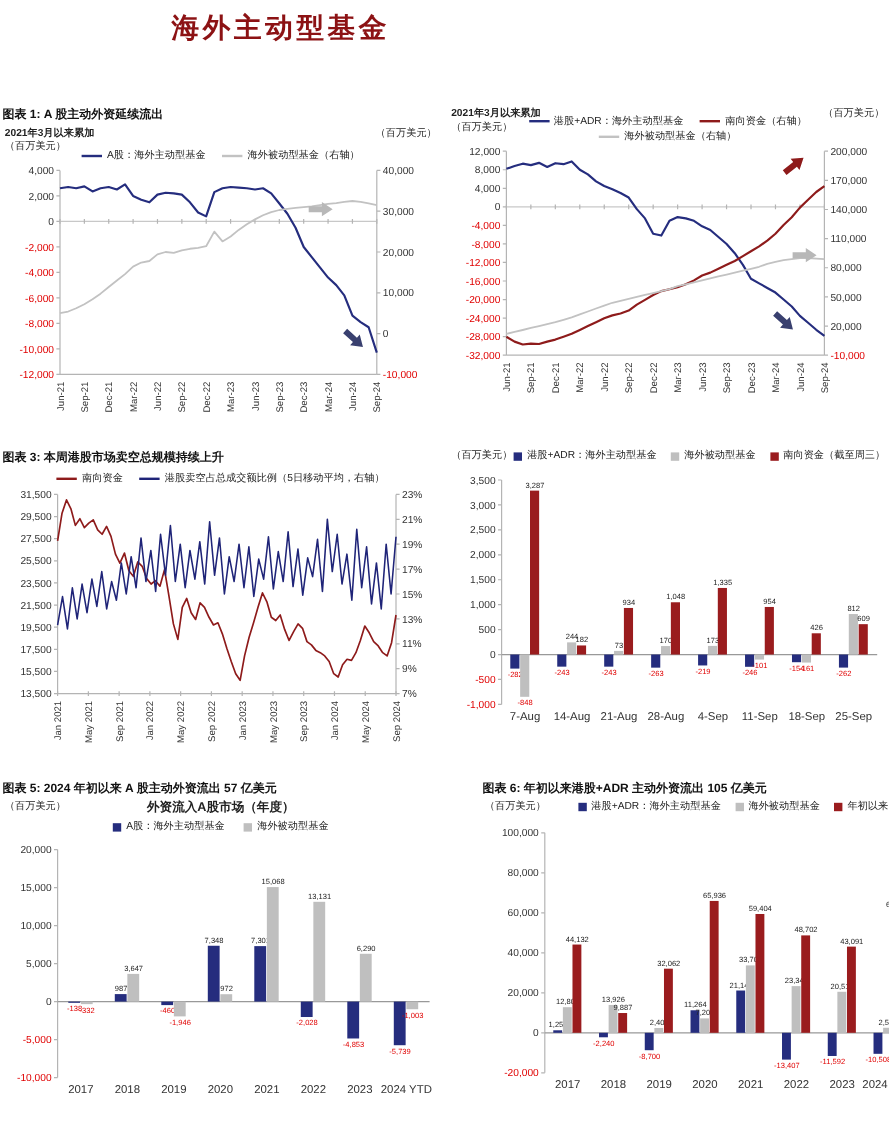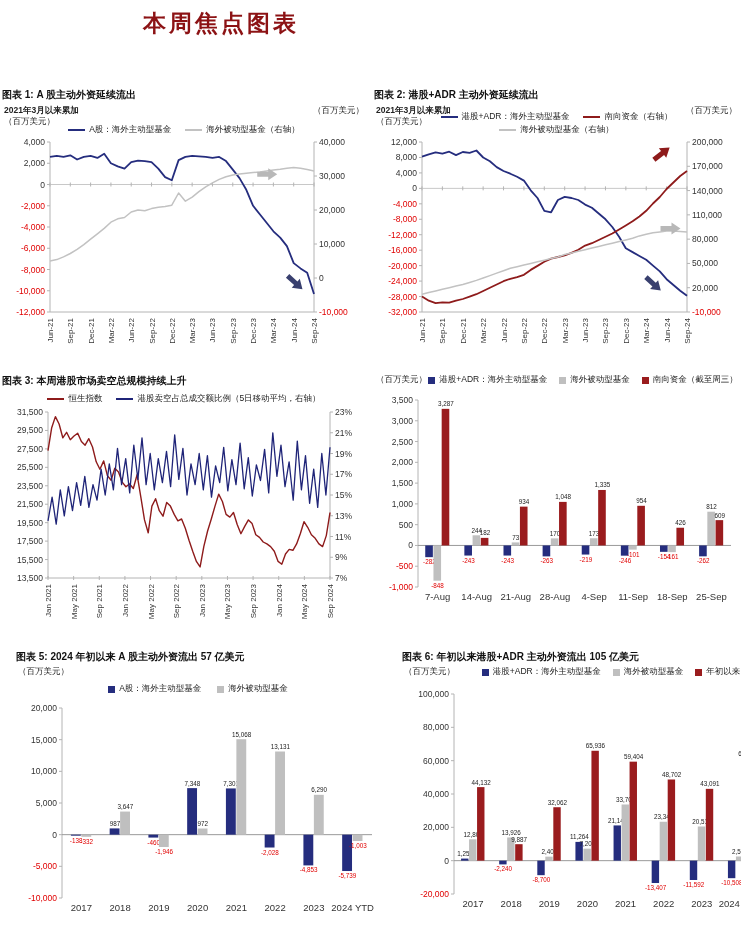--- a/index.html
+++ b/index.html
@@ -24,21 +24,21 @@
   .noterow .bleg{display:flex;flex:1;justify-content:center;column-gap:12px;font-size:8.5px;}
   .subtitle{position:absolute;left:0;right:0;top:0;text-align:center;font-weight:bold;font-size:10.5px;color:#222;}
   .legrow{position:relative;height:14px;display:flex;justify-content:center;column-gap:16px;
           font-size:8.5px;color:#222;align-items:center;}
   svg text{font-family:"Liberation Sans","DejaVu Sans",sans-serif;}
 </style>
 </head>
 <body>
 
 <div class="page">
-  <div class="main-title">本周焦点图表</div>
+  <div class="main-title">海外主动型基金</div>
 
   <div class="panel" style="left:2px;top:88px;width:364px;">
     <div class="ptitle">图表 1: A 股主动外资延续流出</div>
     <div><div class="notes">
           <div class="n1">2021年3月以来累加</div>
           <div class="n2">（百万美元）</div>
           <div class="nr">（百万美元）</div>
           <div class="legend">
             <div class="lg-item">
               <div class="lg-line" style="background: rgb(37, 45, 126);"></div>
@@ -112,21 +112,20 @@
           <text x="317" y="145" text-anchor="start" font-size="8.5" fill="#333">0</text>
           <line x1="312" y1="176" x2="315" y2="176" stroke="#b4b4b4"></line>
           <text x="317" y="179" text-anchor="start" font-size="8.5" fill="#e00000">-10,000</text>
           <polyline points="48.0,20.9 54.8,19.8 61.5,20.9 68.3,19.3 75.1,23.5 81.8,20.9 88.6,19.8 95.4,21.9 102.2,17.7 108.9,27.3 115.7,30.4 122.5,32.6 129.2,26.2 136.0,24.6 142.8,25.1 149.5,26.2 156.3,32.6 163.1,41.1 169.8,44.3 176.6,24.1 183.4,20.9 190.2,19.8 196.9,20.3 203.7,20.9 210.5,21.9 217.2,20.9 224.0,25.1 230.8,33.6 237.5,42.1 244.3,53.8 251.1,69.8 257.8,78.3 264.6,86.8 271.4,95.3 278.2,101.6 284.9,110.1 291.7,127.1 298.5,132.4 305.2,136.7 312.0,157.9" fill="none" stroke="#252d7e" stroke-width="1.8" stroke-linejoin="round"></polyline>
           <polyline points="48.0,125.0 54.8,123.6 61.5,120.9 68.3,117.5 75.1,113.4 81.8,108.7 88.6,103.2 95.4,97.8 102.2,92.4 108.9,86.2 115.7,82.8 122.5,81.5 129.2,76.0 136.0,74.0 142.8,74.7 149.5,72.6 156.3,71.3 163.1,70.6 169.8,69.2 176.6,57.0 183.4,65.2 190.2,61.1 196.9,55.6 203.7,50.9 210.5,46.8 217.2,43.4 224.0,40.7 230.8,39.0 237.5,38.0 244.3,37.3 251.1,36.6 257.8,35.9 264.6,34.9 271.4,33.9 278.2,33.2 284.9,32.2 291.7,31.5 298.5,32.2 305.2,33.5 312.0,34.9" fill="none" stroke="#c2c2c2" stroke-width="1.5" stroke-linejoin="round"></polyline>
           <path d="M0,-2.5 L11,-2.5 L11,-6 L20,0 L11,6 L11,2.5 L0,2.5 Z" fill="#b8b8b8" transform="translate(255.24,38.3) rotate(0)"></path>
           <path d="M0,-2.5 L11,-2.5 L11,-6 L20,0 L11,6 L11,2.5 L0,2.5 Z" fill="#39406f" transform="translate(285.6,139.875) rotate(42)"></path>
         </svg></div>
   </div>
   <div class="panel" style="left:374px;top:88px;width:365px;">
-    <div class="ptitle">图表 2: 港股+ADR 主动外资延续流出</div>
     <div><div class="notes">
           <div class="n1">2021年3月以来累加</div>
           <div class="n2">（百万美元）</div>
           <div class="nr">（百万美元）</div>
           <div class="legend">
             <div class="lg-item">
               <div class="lg-line" style="background: rgb(37, 45, 126);"></div>
               <div>港股+ADR：海外主动型基金</div>
             </div>
             <div class="lg-item">
@@ -217,21 +216,21 @@
           <path d="M0,-2.5 L11,-2.5 L11,-6 L20,0 L11,6 L11,2.5 L0,2.5 Z" fill="#8e1b1b" transform="translate(279.875,23.80952380952381) rotate(-38)"></path>
           <path d="M0,-2.5 L11,-2.5 L11,-6 L20,0 L11,6 L11,2.5 L0,2.5 Z" fill="#b8b8b8" transform="translate(286.5,92.61904761904762) rotate(0)"></path>
           <path d="M0,-2.5 L11,-2.5 L11,-6 L20,0 L11,6 L11,2.5 L0,2.5 Z" fill="#39406f" transform="translate(271.92499999999995,141.22727272727272) rotate(42)"></path>
         </svg></div>
   </div>
   <div class="panel" style="left:2px;top:374px;width:364px;">
     <div class="ptitle">图表 3: 本周港股市场卖空总规模持续上升</div>
     <div><div class="legend toprow">
           <div class="lg-item">
             <div class="lg-line" style="background: rgb(142, 27, 27);"></div>
-            <div>恒生指数</div>
+            <div>南向资金</div>
           </div>
           <div class="lg-item">
             <div class="lg-line" style="background: rgb(31, 36, 120);"></div>
             <div>港股卖空占总成交额比例（5日移动平均，右轴）</div>
           </div>
         </div><svg width="364" height="226">
           <line x1="46" y1="4" x2="46" y2="170" stroke="#b4b4b4" stroke-width="1"></line>
           <line x1="328" y1="4" x2="328" y2="170" stroke="#b4b4b4" stroke-width="1"></line>
           <line x1="46" y1="170" x2="328" y2="170" stroke="#b4b4b4" stroke-width="1"></line>
           <line x1="46" y1="168" x2="46" y2="172" stroke="#b4b4b4" stroke-width="1"></line>
@@ -391,24 +390,25 @@
           <text x="298.3125" y="210" text-anchor="middle" font-size="9.5" fill="#333">18-Sep</text>
           <rect x="325.113125" y="155.44444444444446" width="7.616250000000001" height="10.887555555555537" fill="#252d7e"></rect>
           <text x="329.22125" y="173.332" text-anchor="middle" font-size="6.3" fill="#e00000">-262</text>
           <rect x="333.329375" y="121.70133333333334" width="7.616250000000001" height="33.74311111111112" fill="#bfbfbf"></rect>
           <text x="337.4375" y="119.20133333333334" text-anchor="middle" font-size="6.3" fill="#222">812</text>
           <rect x="341.54562500000003" y="130.13711111111112" width="7.616250000000001" height="25.307333333333332" fill="#9a1c1e"></rect>
           <text x="345.65375" y="127.63711111111112" text-anchor="middle" font-size="6.3" fill="#222">609</text>
           <text x="337.4375" y="210" text-anchor="middle" font-size="9.5" fill="#333">25-Sep</text>
         </svg></div>
   </div>
-  <div class="panel" style="left:2px;top:650px;width:364px;margin-left:14px;">
+  <div class="panel" style="left:2px;top:650px;width:364px;">
     <div class="ptitle">图表 5: 2024 年初以来 A 股主动外资流出 57 亿美元</div>
     <div><div class="noterow">
           <div class="unit">（百万美元）</div>
+          <div class="subtitle">外资流入A股市场（年度）</div>
         </div><div class="legrow">
           <div class="lg-item">
             <div class="lg-sq" style="background: rgb(37, 45, 126);"></div>
             <div>A股：海外主动型基金</div>
           </div>
           <div class="lg-item">
             <div class="lg-sq" style="background: rgb(191, 191, 191);"></div>
             <div>海外被动型基金</div>
           </div>
         </div><svg width="364" height="220">

